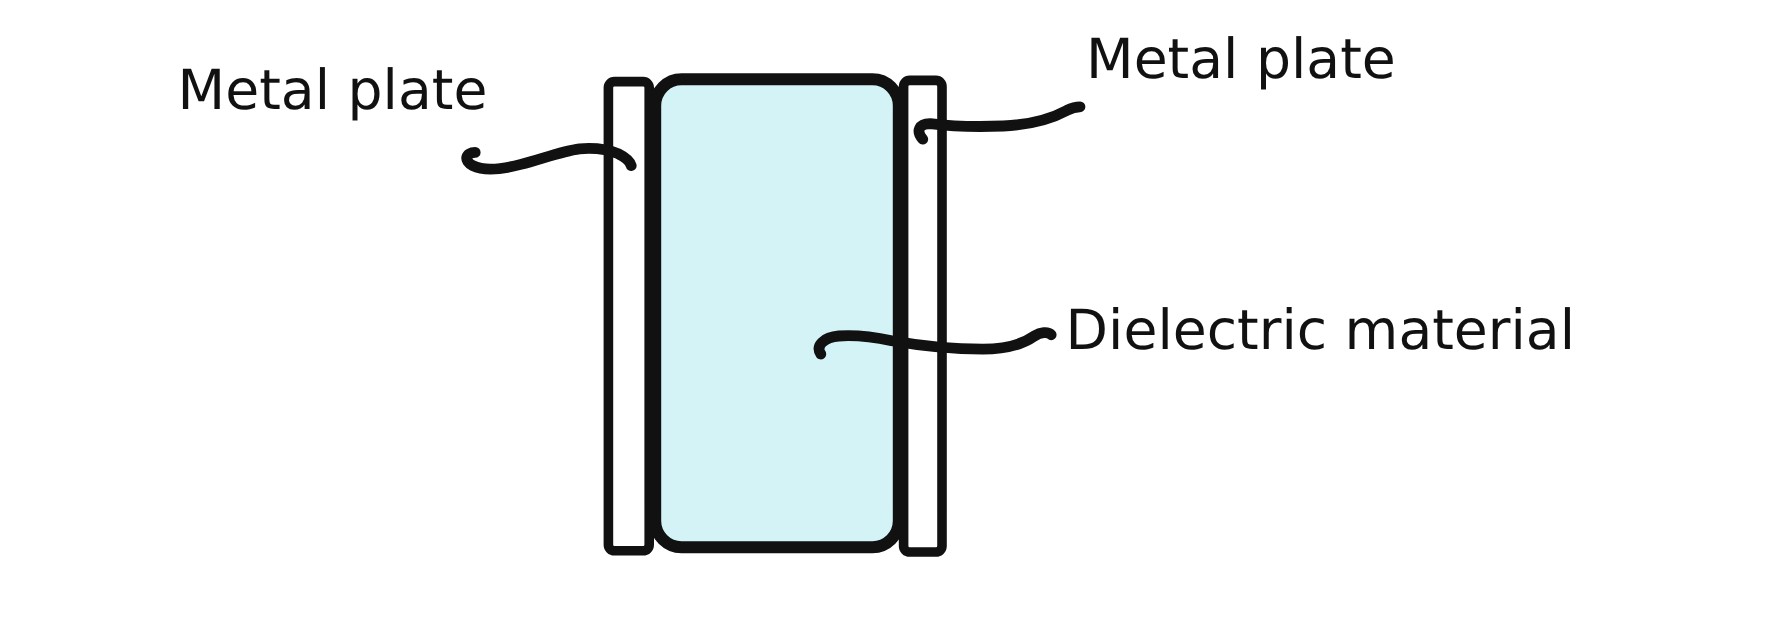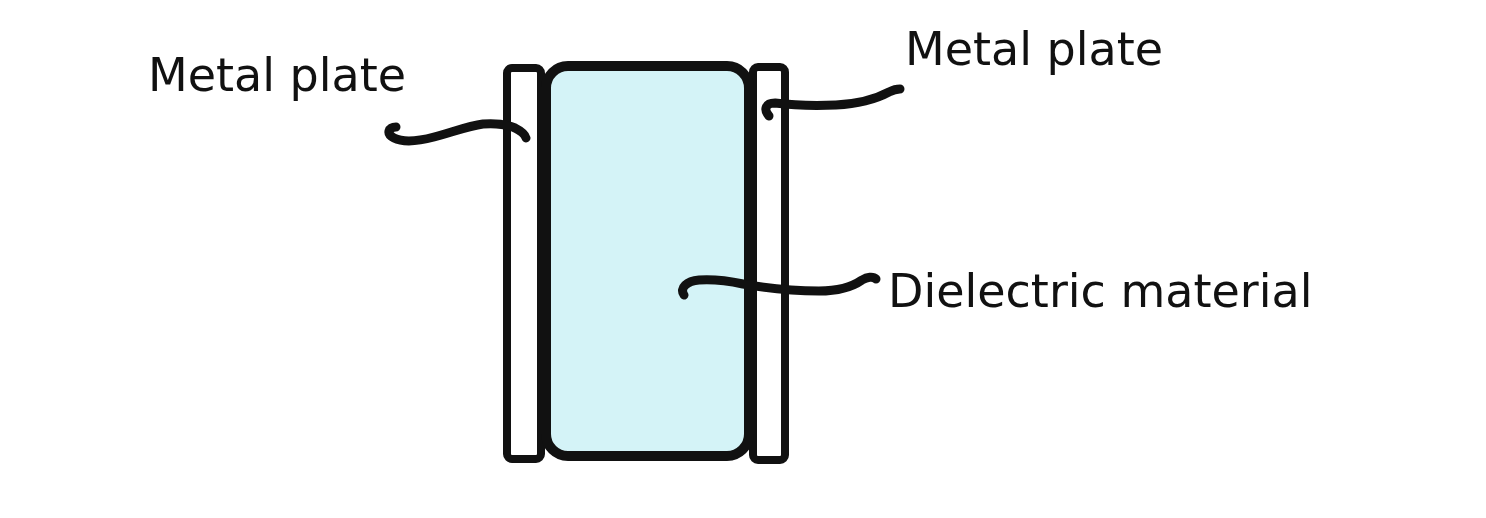--- a/index.html
+++ b/index.html
@@ -41,21 +41,21 @@
   .label {
     position: absolute;
     color: #111111;
     font-size: 46px;
     line-height: 55px;
     white-space: nowrap;
     letter-spacing: 0;
   }
   .label-metal-left  { left: 148px; top: 48px;  }
   .label-metal-right { left: 905px; top: 22px;  }
-  .label-dielectric  { left: 888px; top: 264px; }
+  .label-dielectric  { left: 888px; top: 248px; }
 </style>
 </head>
 <body>
 
 <div class="stage">
 
   <svg class="diagram-svg" viewBox="0 0 1486 518" xmlns="http://www.w3.org/2000/svg">
 
     <rect class="plate-shape" x="507" y="68" width="34" height="391" rx="5"></rect>
 

